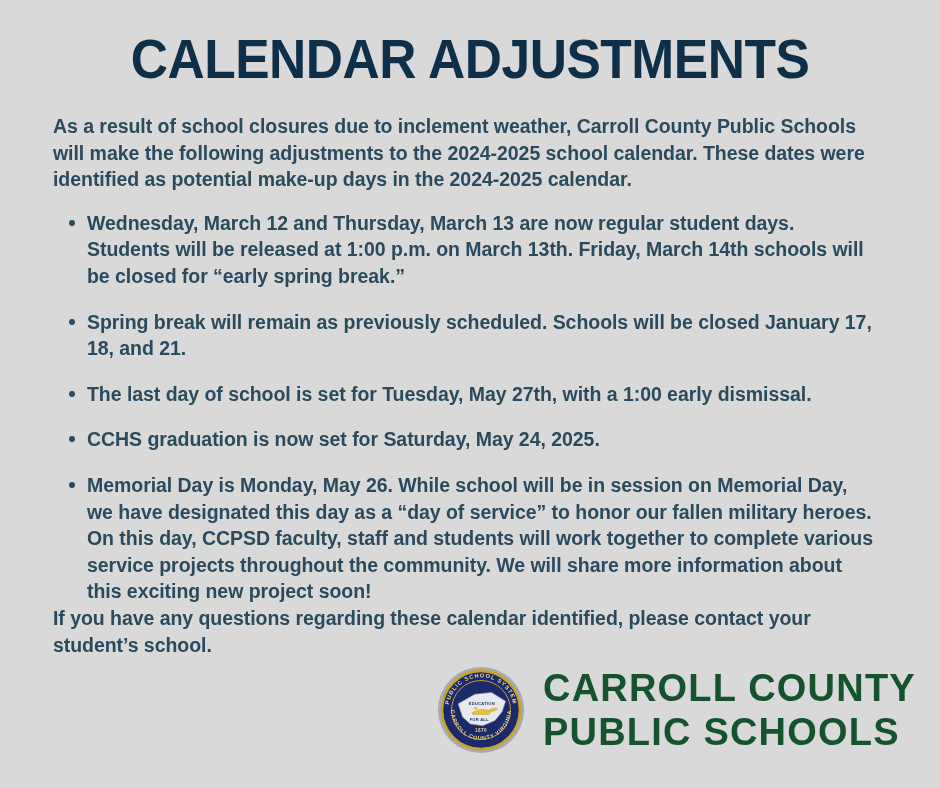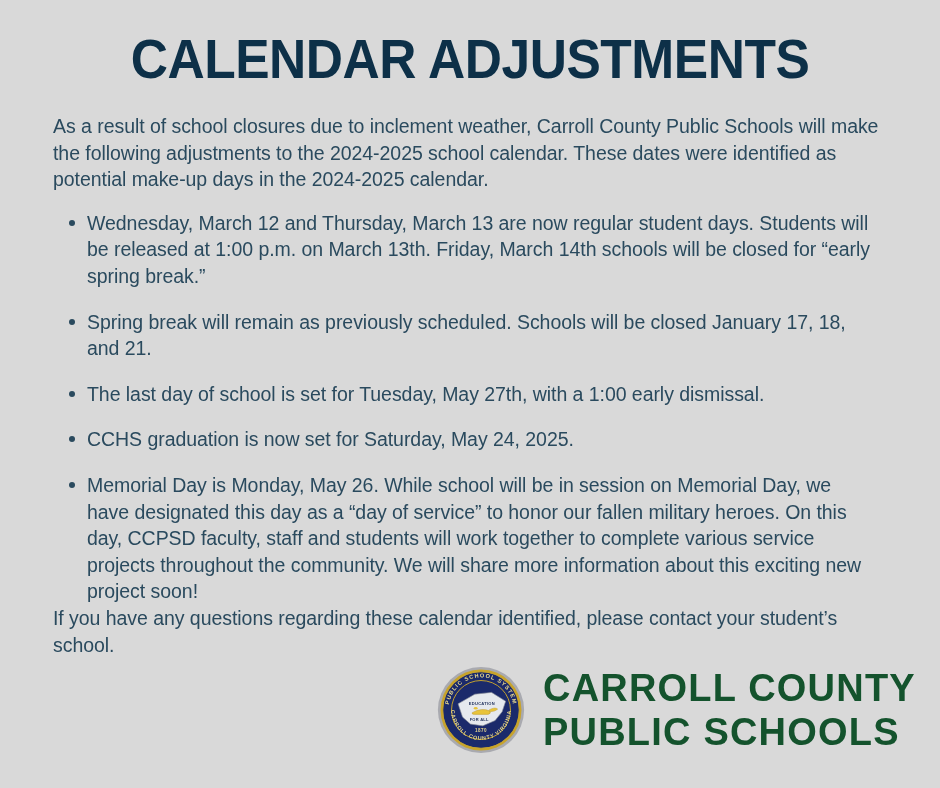--- a/index.html
+++ b/index.html
@@ -41,20 +41,21 @@
     transform-origin: center top;
     white-space: nowrap;
   }
 
   
   .body-area {
     position: absolute;
     top: 113px;
     left: 53px;
     width: 838px;
+    font-weight: bold;
   }
 
   p.para {
     margin: 0;
     font-size: 19.5px;
     line-height: 26.6px;
     color: #2a4a5e;
     letter-spacing: -0.05px;
   }
 

